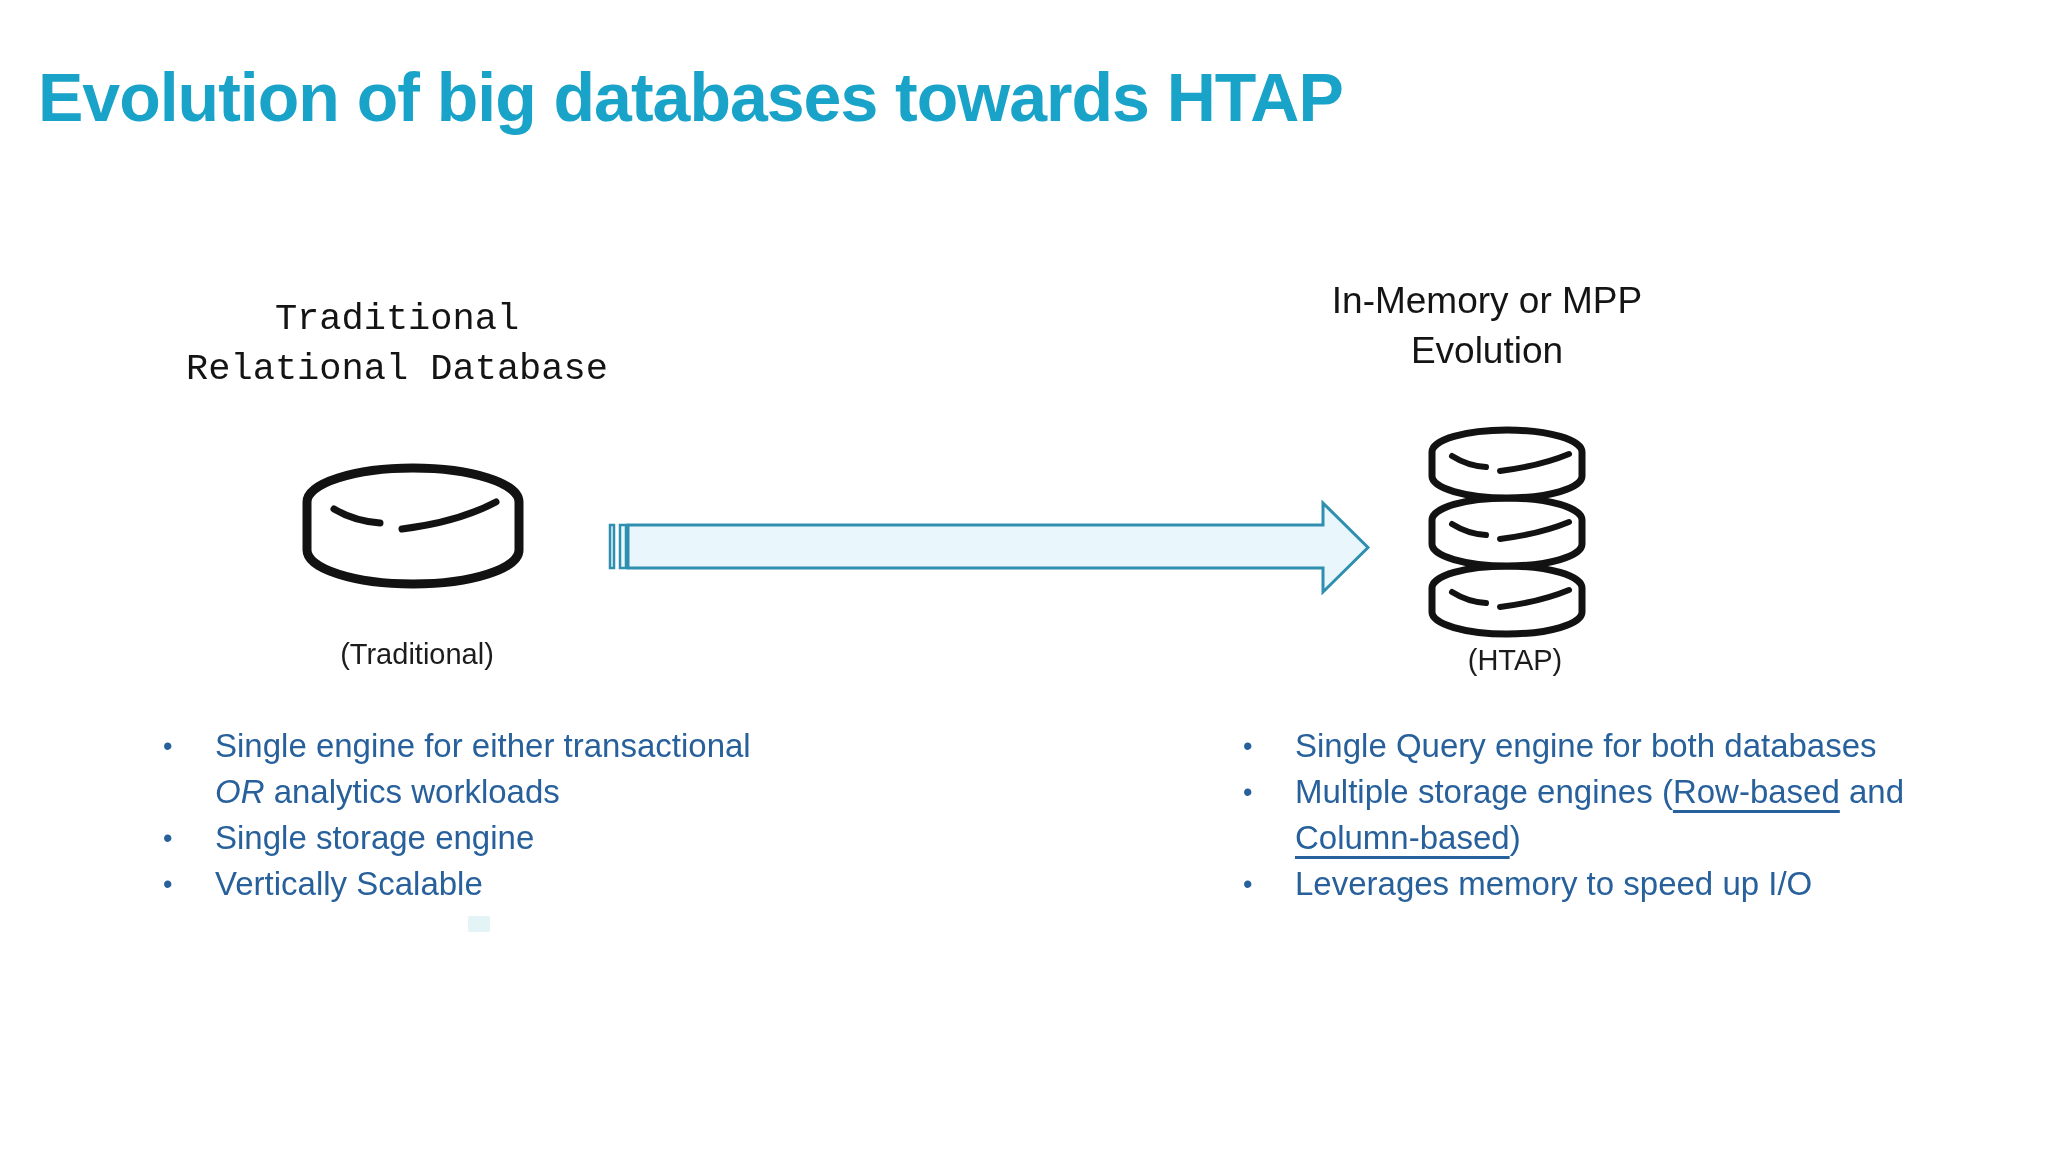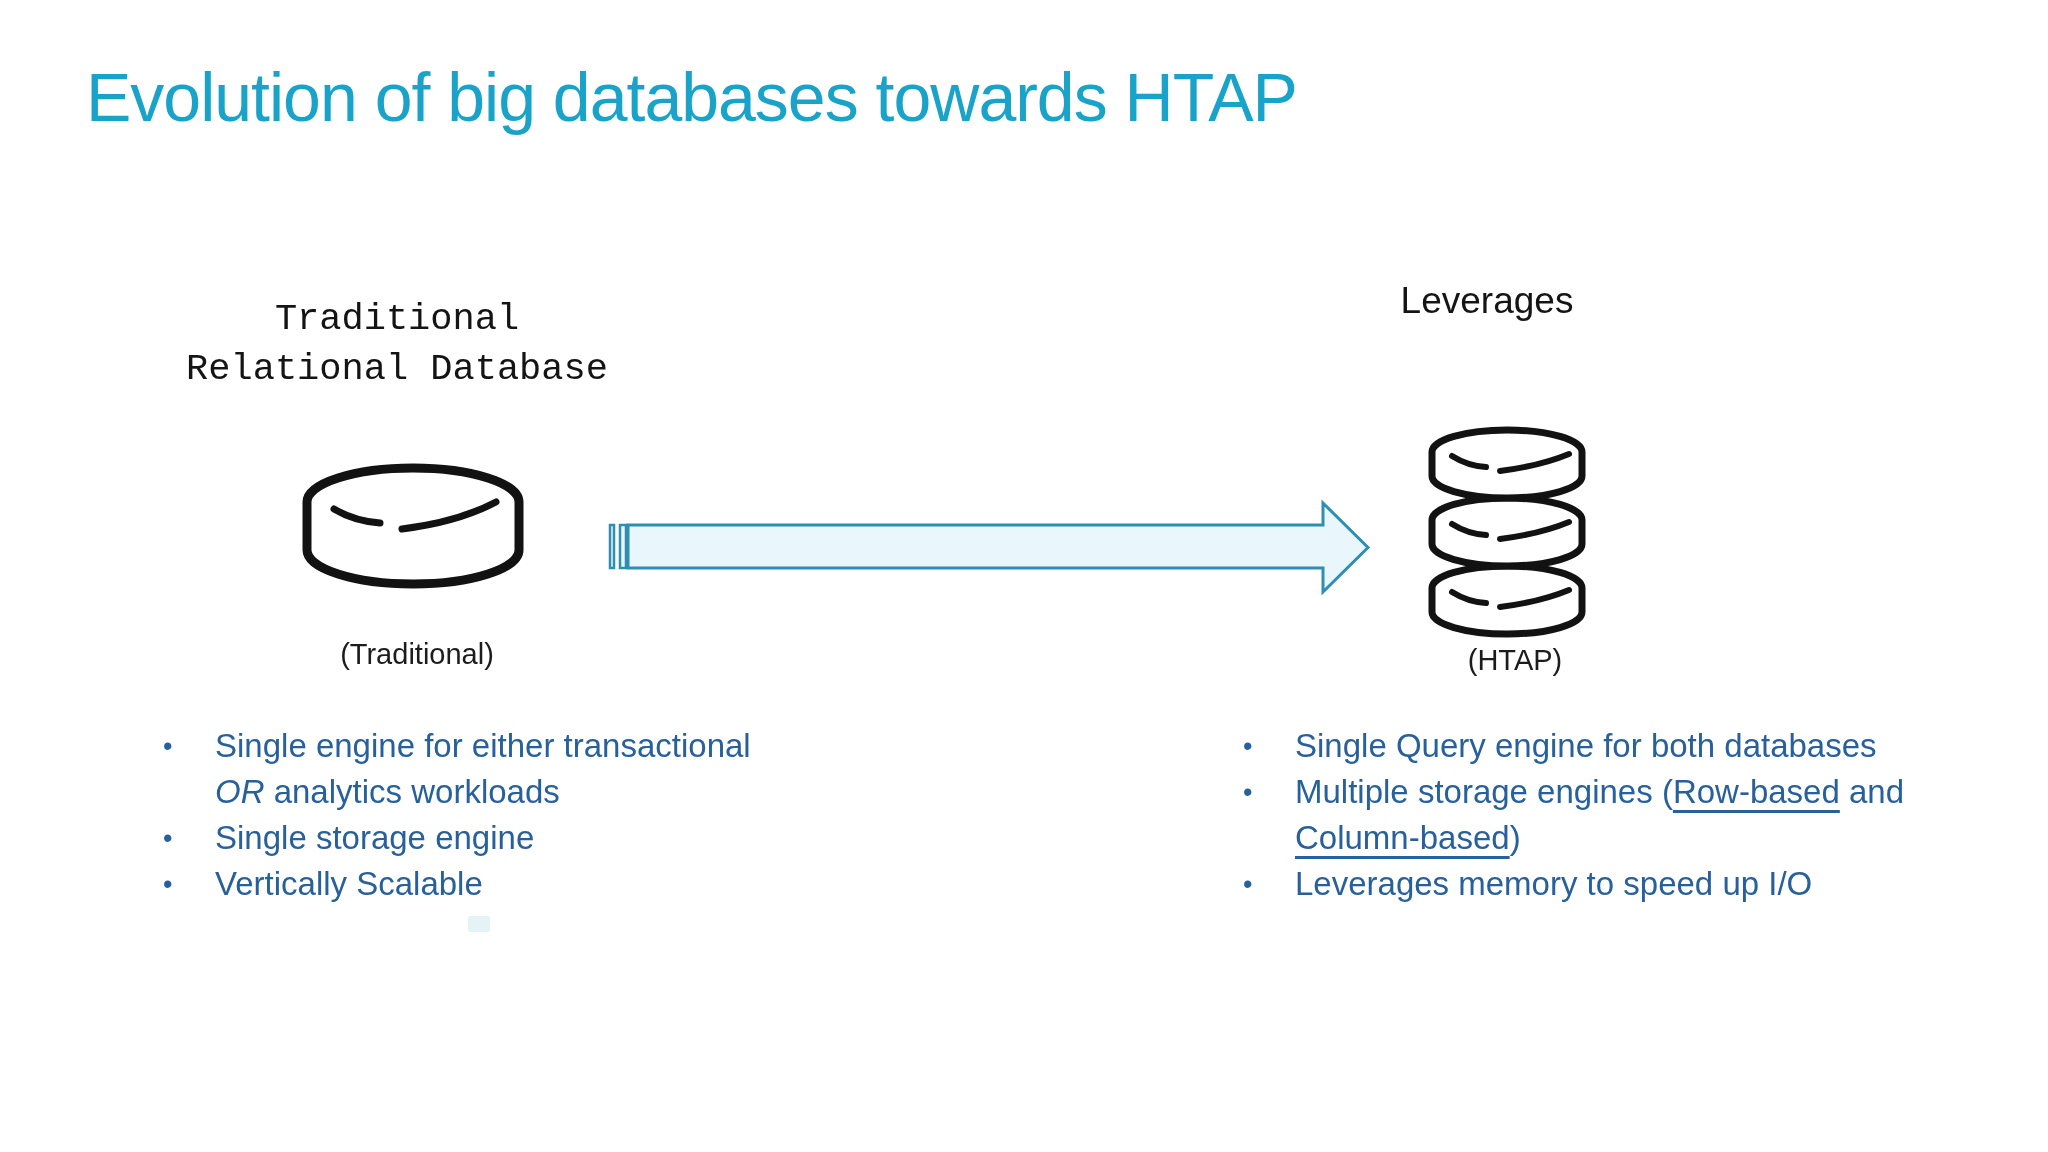--- a/index.html
+++ b/index.html
@@ -9,22 +9,21 @@
     font-family:"Liberation Sans", sans-serif;
     -webkit-font-smoothing:antialiased;
   }
   .abs{position:absolute;}
 
   
   .slide-title{
     left:38px;top:58px;width:1900px;
     font-size:68px;line-height:1.15;letter-spacing:-1px;
     color:var(--title-color);
-    font-weight:400;
-    margin-left:48px;
+    font-weight:700;
   }
 
   
   .col-heading{
     text-align:center;
     font-size:37px;line-height:50px;color:var(--heading-color);
     font-weight:500;
   }
   .heading-left{left:147px;top:294px;width:500px;font-family:Liberation Mono, monospace;}
   .heading-right{left:1237px;top:276px;width:500px;}
@@ -68,21 +67,22 @@
 <body>
 
 <div class="abs slide-title">Evolution of big databases towards HTAP</div>
 
 <div class="abs col-heading heading-left">
   <div>Traditional</div>
   <div>Relational Database</div>
 </div>
 
 <div class="abs col-heading heading-right">
-  <div>Leverages</div>
+  <div>In-Memory or MPP</div>
+  <div>Evolution</div>
 </div>
 
 <div class="abs db-left">
   <svg width="230" height="132" viewBox="0 0 230 132">
     <path class="ink" stroke-width="9" d="M 9,42 A 106 34 0 0 1 221,42 L 221,90 A 106 34 0 0 1 9,90 Z"></path>
     <path class="ink-line" stroke-width="7" d="M 36,49 Q 56,61 82,63"></path>
     <path class="ink-line" stroke-width="7" d="M 104,69 Q 160,62 198,42"></path>
   </svg>
 </div>
 

